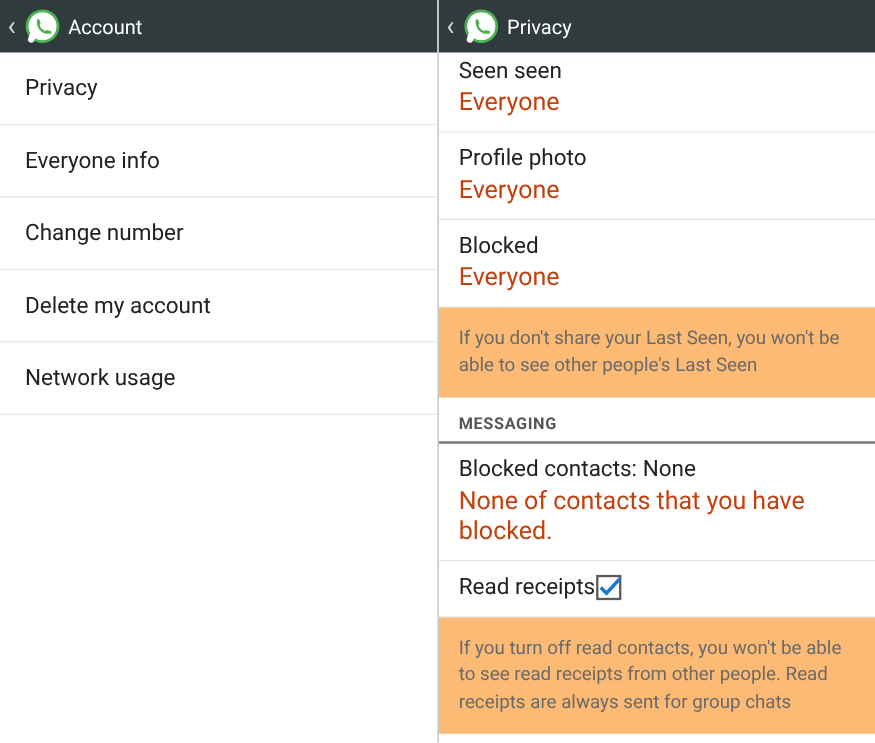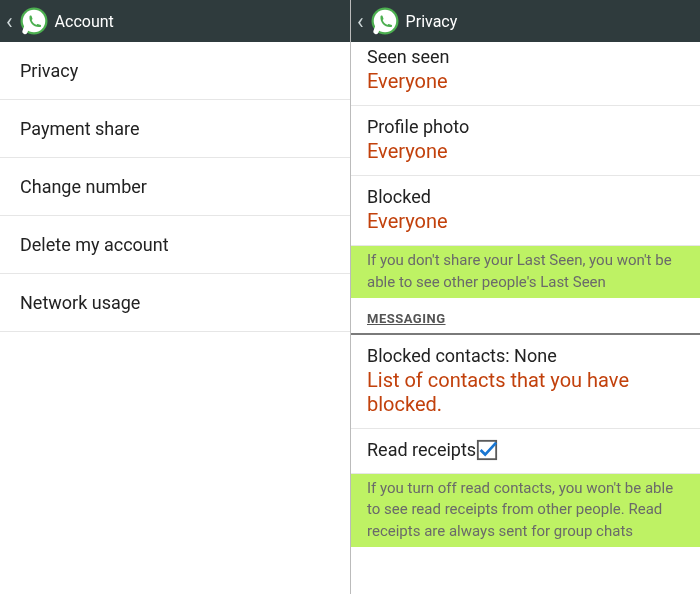--- a/index.html
+++ b/index.html
@@ -56,36 +56,35 @@
       font-size: 18px;
       color: #222;
       font-weight: 400;
     }
     .row-sub {
       font-size: 20px;
       color: #c2410c;
       margin-top: 2px;
     }
     .info-box {
-      background: #bef264;
+      background: #fdba74;
       color: #6a6a6a;
       font-size: 15px;
       line-height: 1.45;
-      padding: 4px 16px;
+      padding: 14px 16px;
     }
     .section-header {
       padding: 10px 16px 6px;
       border-bottom: 2px solid #7a7a7a;
     }
     .section-label {
       font-size: 13px;
       font-weight: 700;
       letter-spacing: 0.5px;
       color: #555;
-      text-decoration: underline;
     }
     .row.flex {
       display: flex;
       align-items: center;
     }
     .checkbox {
       width: 22px;
       height: 22px;
       flex-shrink: 0;
     }
@@ -102,21 +101,21 @@
       <path d="M8 34 L11 26" stroke="#fff" stroke-width="7" stroke-linecap="round"></path>
       <path d="M14 14 c0 -2 3 -2 3 0 l1 3 c0 1 -1 1 -1 2 c1 3 3 5 6 6 c1 0 1 -1 2 -1 l3 1 c2 0 2 3 0 3 c-8 1 -15 -6 -14 -14 z" fill="#4caf50"></path>
     </svg>
     <span class="header-title">Account</span>
   </div>
   <div class="content">
     <div class="row">
       <div class="row-title">Privacy</div>
     </div>
     <div class="row">
-      <div class="row-title">Payment share</div>
+      <div class="row-title">Everyone info</div>
     </div>
     <div class="row">
       <div class="row-title">Change number</div>
     </div>
     <div class="row">
       <div class="row-title">Delete my account</div>
     </div>
     <div class="row">
       <div class="row-title">Network usage</div>
     </div>
@@ -146,21 +145,21 @@
     <div class="row tight">
       <div class="row-title">Blocked</div>
       <div class="row-sub">Everyone</div>
     </div>
     <div class="info-box">If you don't share your Last Seen, you won't be able to see other people's Last Seen</div>
     <div class="section-header">
       <span class="section-label">MESSAGING</span>
     </div>
     <div class="row tight">
       <div class="row-title">Blocked contacts: None</div>
-      <div class="row-sub">List of contacts that you have blocked.</div>
+      <div class="row-sub">None of contacts that you have blocked.</div>
     </div>
     <div class="row tight flex">
       <div class="row-title">Read receipts</div>
       <svg class="checkbox" viewBox="0 0 24 24">
         <rect x="2" y="2" width="20" height="20" fill="none" stroke="#5a5a5a" stroke-width="2"></rect>
         <path d="M5 12 L10 17 L22 4" fill="none" stroke="#1976d2" stroke-width="3"></path>
       </svg>
     </div>
     <div class="info-box">If you turn off read contacts, you won't be able to see read receipts from other people. Read receipts are always sent for group chats</div>
   </div>

